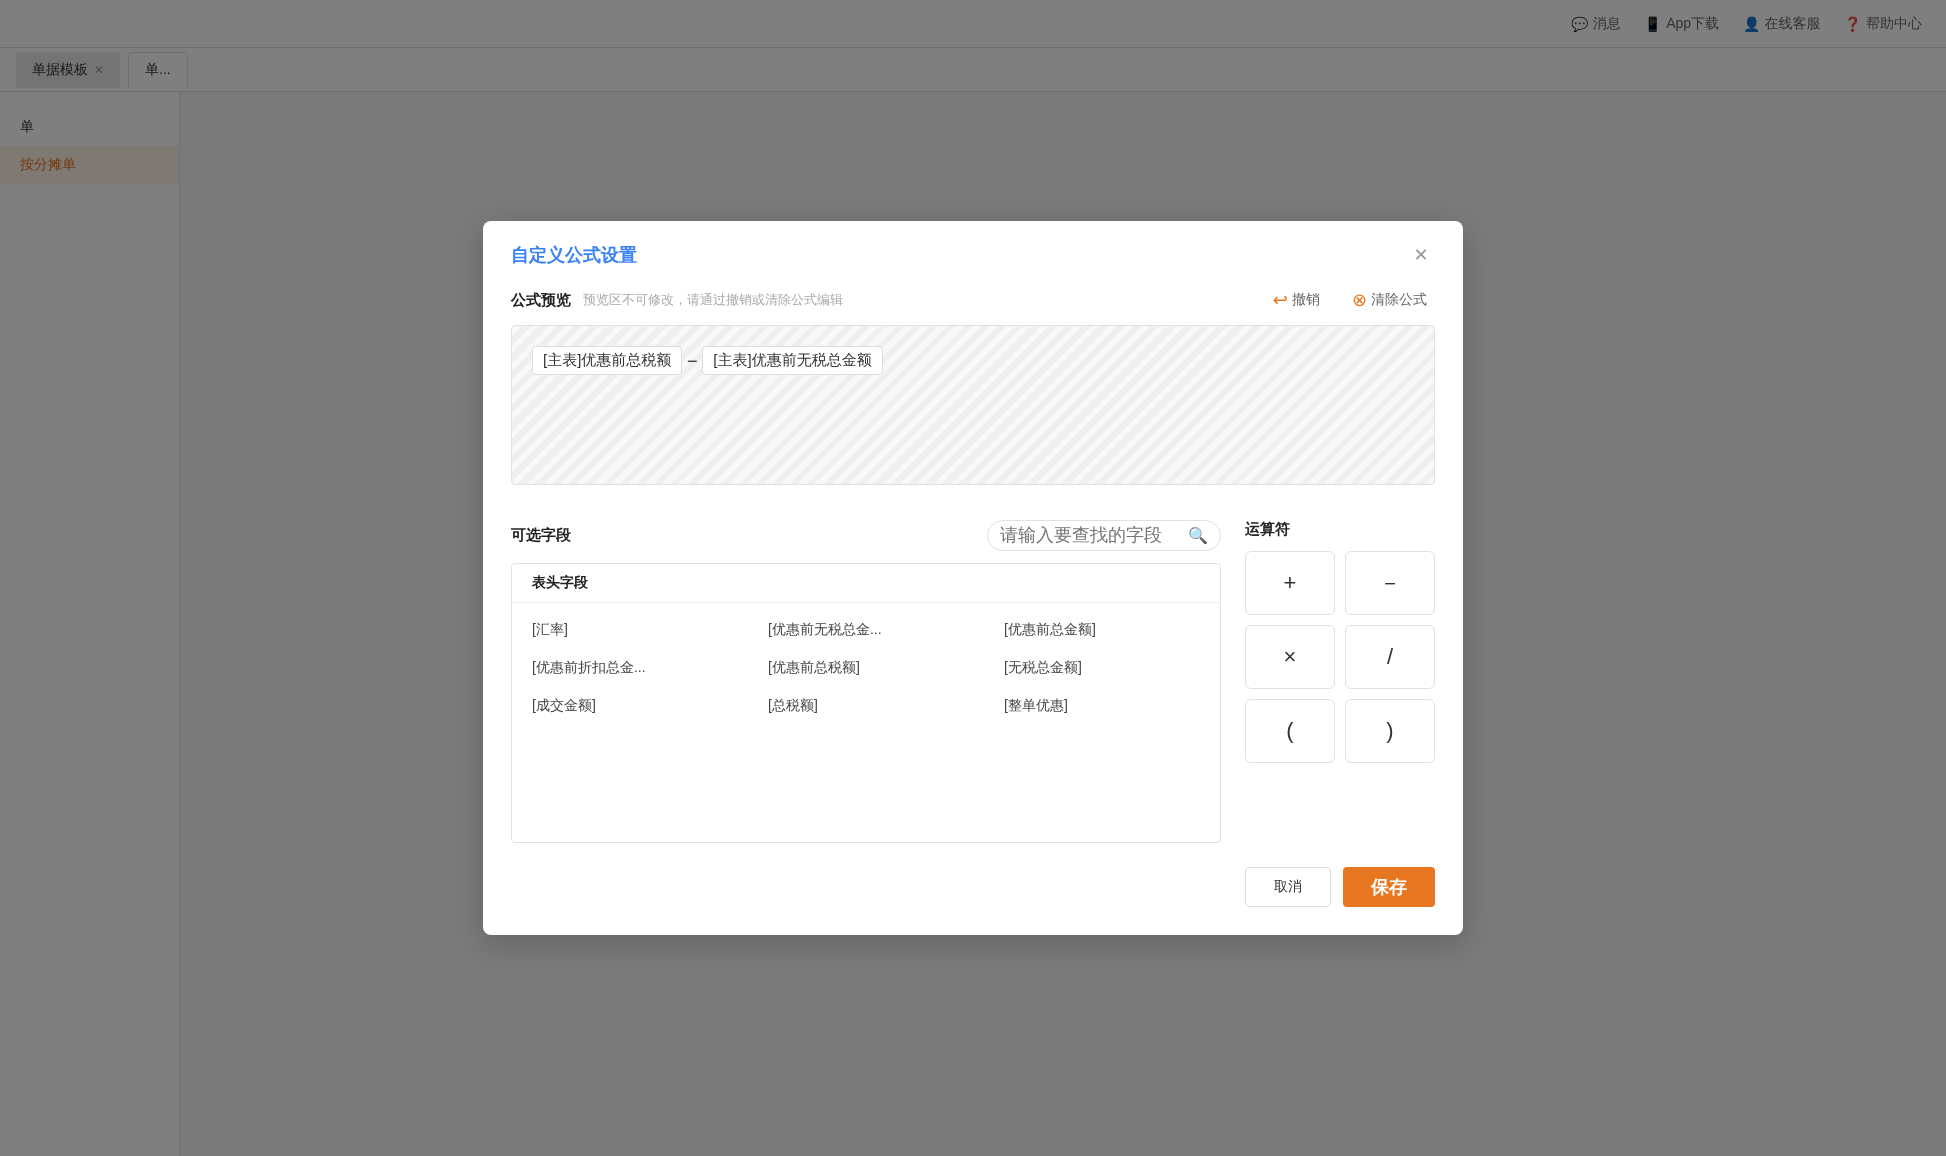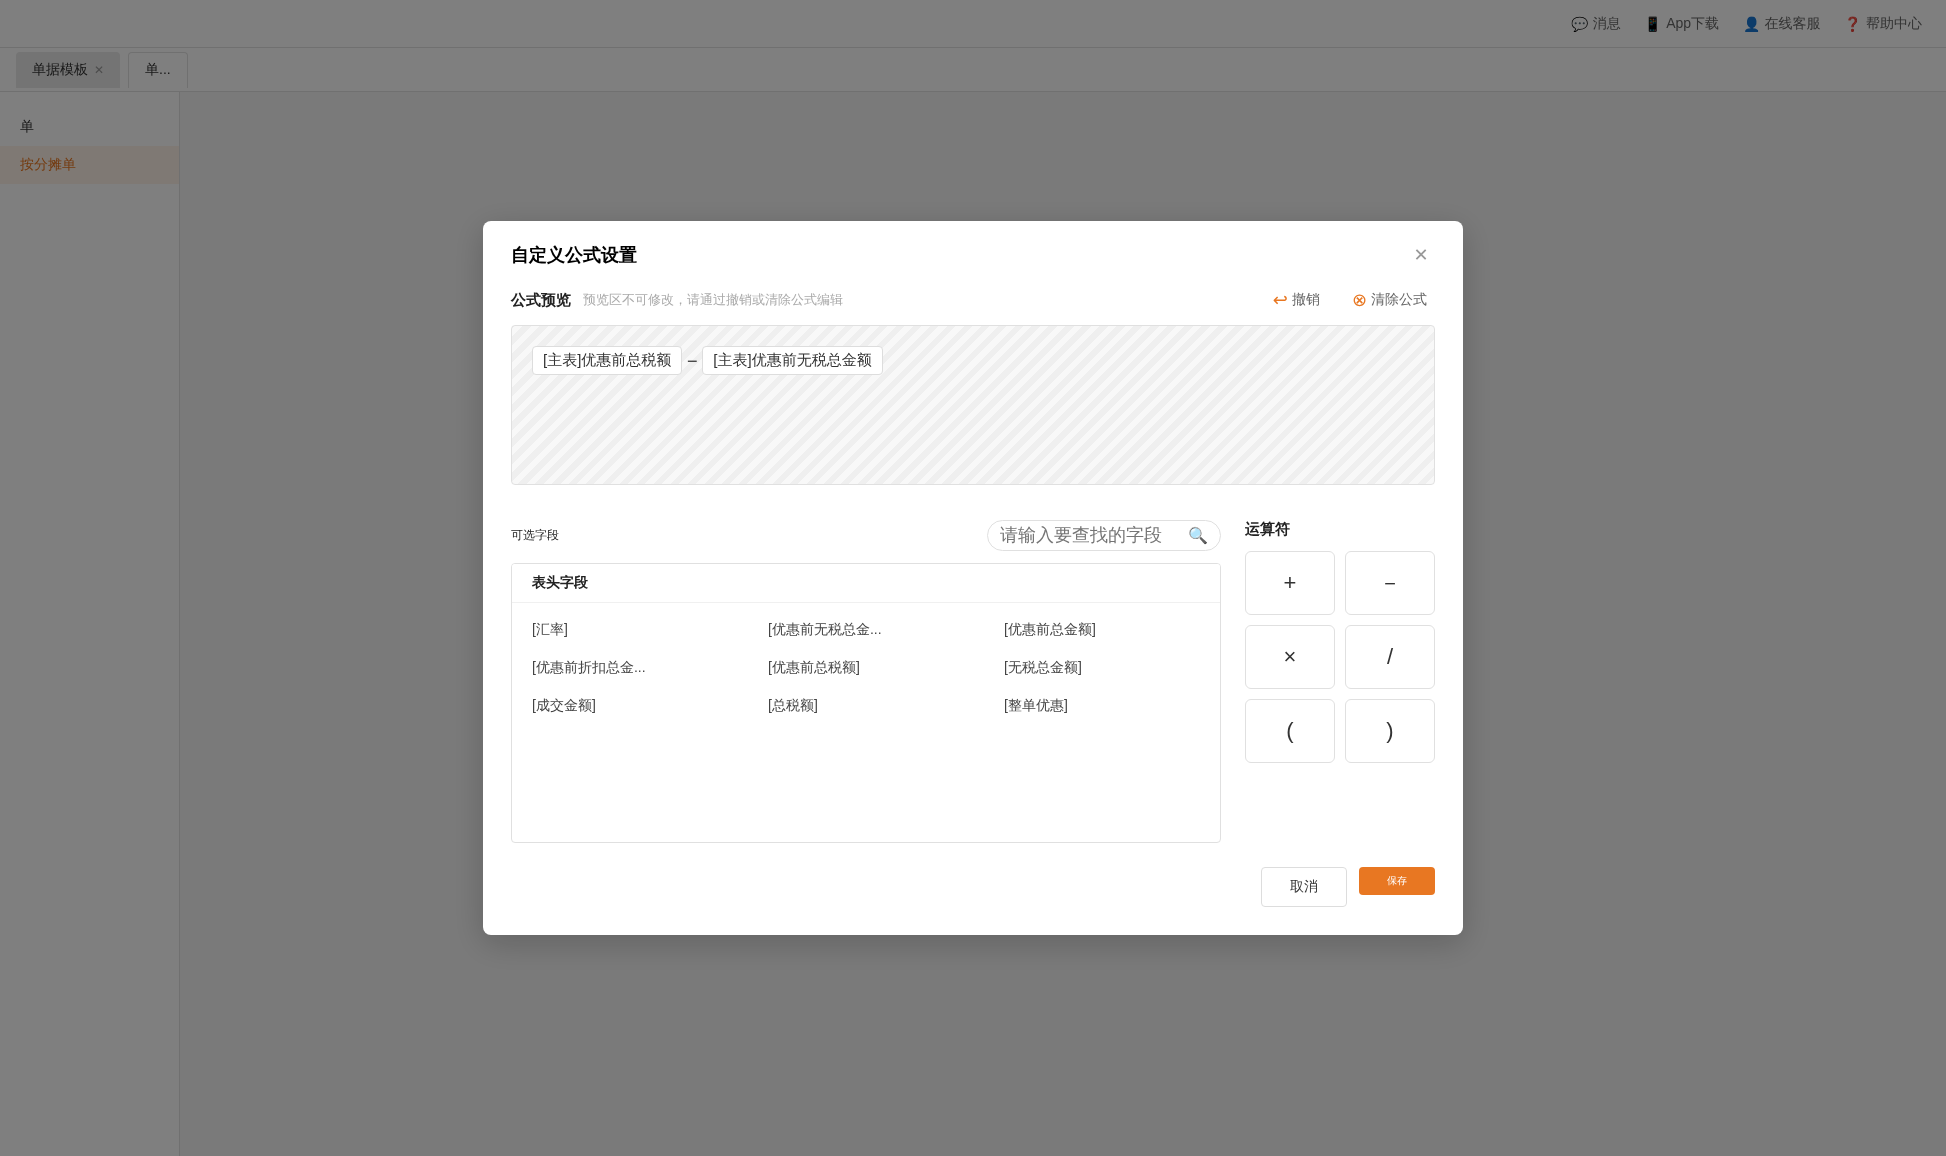--- a/index.html
+++ b/index.html
@@ -137,21 +137,21 @@
     .dialog-header {
       display: flex;
       align-items: center;
       justify-content: space-between;
       padding: 20px 28px 16px;
       border-bottom: none;
     }
     .dialog-title {
       font-size: 18px;
       font-weight: 600;
-      color: #000000;
+      color: #3b82f6;
     }
     .dialog-close {
       width: 28px;
       height: 28px;
       display: flex;
       align-items: center;
       justify-content: center;
       cursor: pointer;
       color: #999;
       font-size: 18px;
@@ -251,22 +251,22 @@
     .fields-panel {
       flex: 1;
     }
     .fields-header {
       display: flex;
       align-items: center;
       justify-content: space-between;
       margin-bottom: 12px;
     }
     .fields-label {
-      font-size: 12px;
-      font-weight: 400;
+      font-size: 15px;
+      font-weight: 700;
       color: #222;
     }
     .fields-search {
       display: flex;
       align-items: center;
       gap: 8px;
       border: 1px solid #e0e0e0;
       border-radius: 20px;
       padding: 4px 12px;
       background: #fff;
@@ -356,29 +356,29 @@
       padding: 0 28px;
       border: 1px solid #ddd;
       border-radius: 4px;
       background: #fff;
       font-size: 14px;
       color: #333;
       cursor: pointer;
       font-family: Liberation Serif, serif;
     }
     .btn-save {
-      height: 28px;
+      height: 40px;
       padding: 0 28px;
       border: none;
       border-radius: 4px;
       background: #e87722;
-      font-size: 10px;
+      font-size: 18px;
       color: #fff;
       cursor: pointer;
-      font-weight: 400;
+      font-weight: 700;
     }
 
     
     .fields-table::-webkit-scrollbar { width: 6px; }
     .fields-table::-webkit-scrollbar-track { background: #f0f0f0; }
     .fields-table::-webkit-scrollbar-thumb { background: #ccc; border-radius: 3px; }
 
     
     .icon-undo { color: #e87722; font-size: 18px; }
     .icon-clear { color: #e87722; font-size: 18px; }

